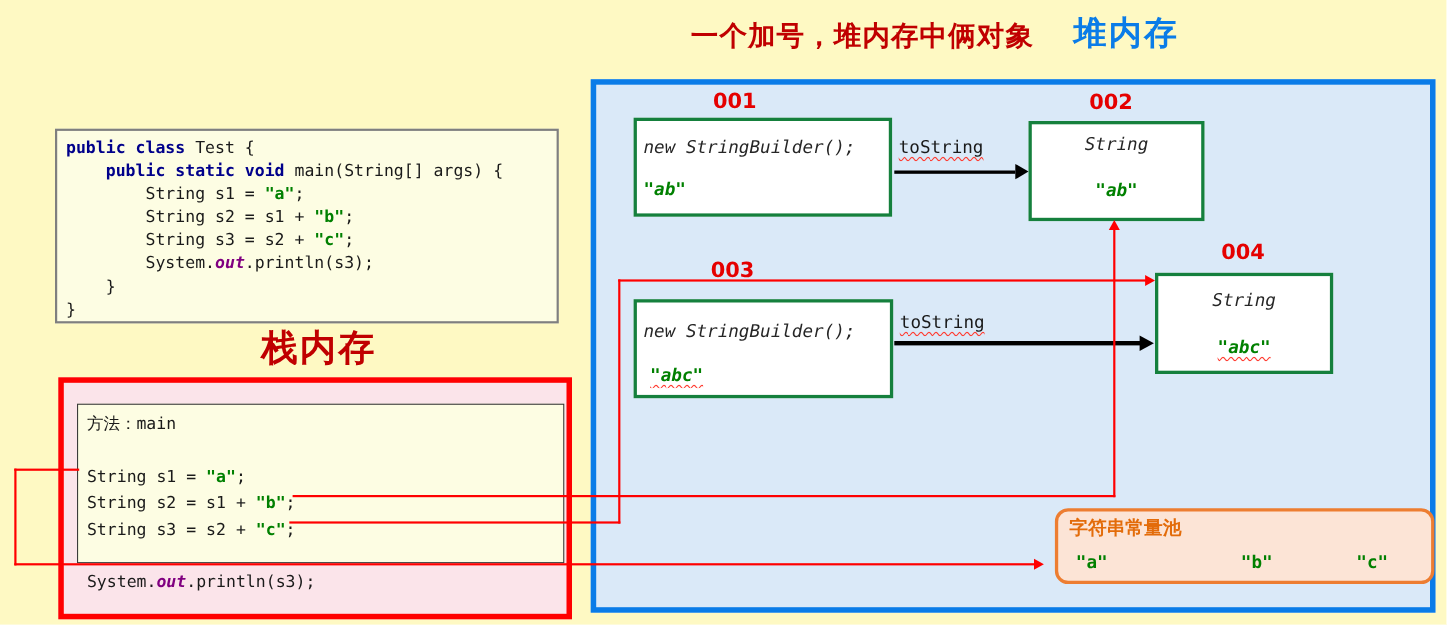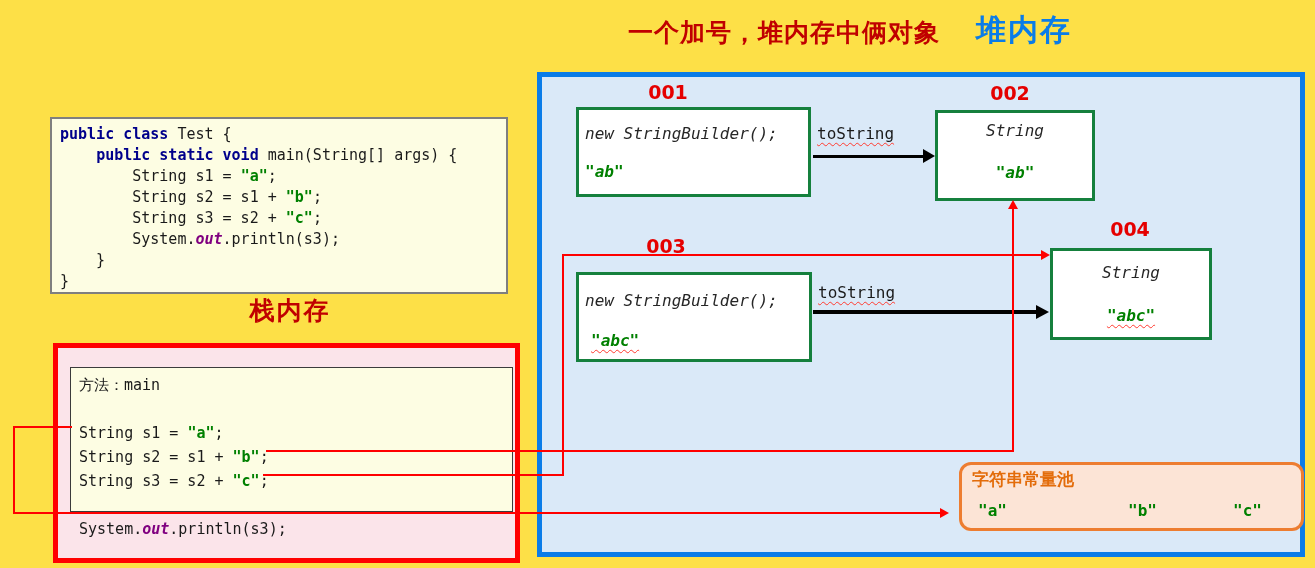--- a/index.html
+++ b/index.html
@@ -1,22 +1,22 @@
 <!DOCTYPE html>
 <html><head>
 <meta charset="utf-8">
 <style>
   html,body{margin:0;padding:0;background:#ffffff;}
-  #canvas{position:relative;width:1315px;height:568px;background:#fde047;overflow:hidden;
+  #canvas{position:relative;width:1315px;height:568px;background:#fef9c3;overflow:hidden;
           font-family:"DejaVu Sans","Liberation Sans",sans-serif;}
   .abs{position:absolute;box-sizing:border-box;}
   
   .title-main{font-size:25px;font-weight:bold;color:#C00000;text-align:center;letter-spacing:1px;}
   .title-heap{font-size:30px;font-weight:bold;color:#0A7CE8;text-align:center;letter-spacing:2px;}
-  .title-stack{font-size:25px;font-weight:bold;color:#C00000;text-align:center;letter-spacing:2px;}
+  .title-stack{font-size:33px;font-weight:bold;color:#C00000;text-align:center;letter-spacing:2px;}
   
   .code-box{background:#FDFDE3;border:2px solid #7F7F7F;padding:5px 0 0 8px;
             font-family:"DejaVu Sans Mono","Liberation Mono",monospace;font-size:15px;line-height:21px;}
   .stack-outer{background:#FBE4EA;border:5px solid #FF0000;}
   .stack-inner{position:absolute;left:12px;top:19px;width:443px;height:145px;box-sizing:border-box;
                background:#FDFDE3;border:1px solid #3B3B3B;padding:5px 0 0 8px;
                font-family:"DejaVu Sans Mono","Liberation Mono",monospace;font-size:15px;line-height:24px;}
   .code-line{white-space:pre;}
   .tok-pl{color:#1a1a1a;}
   .tok-kw{color:#00008B;font-weight:bold;}

